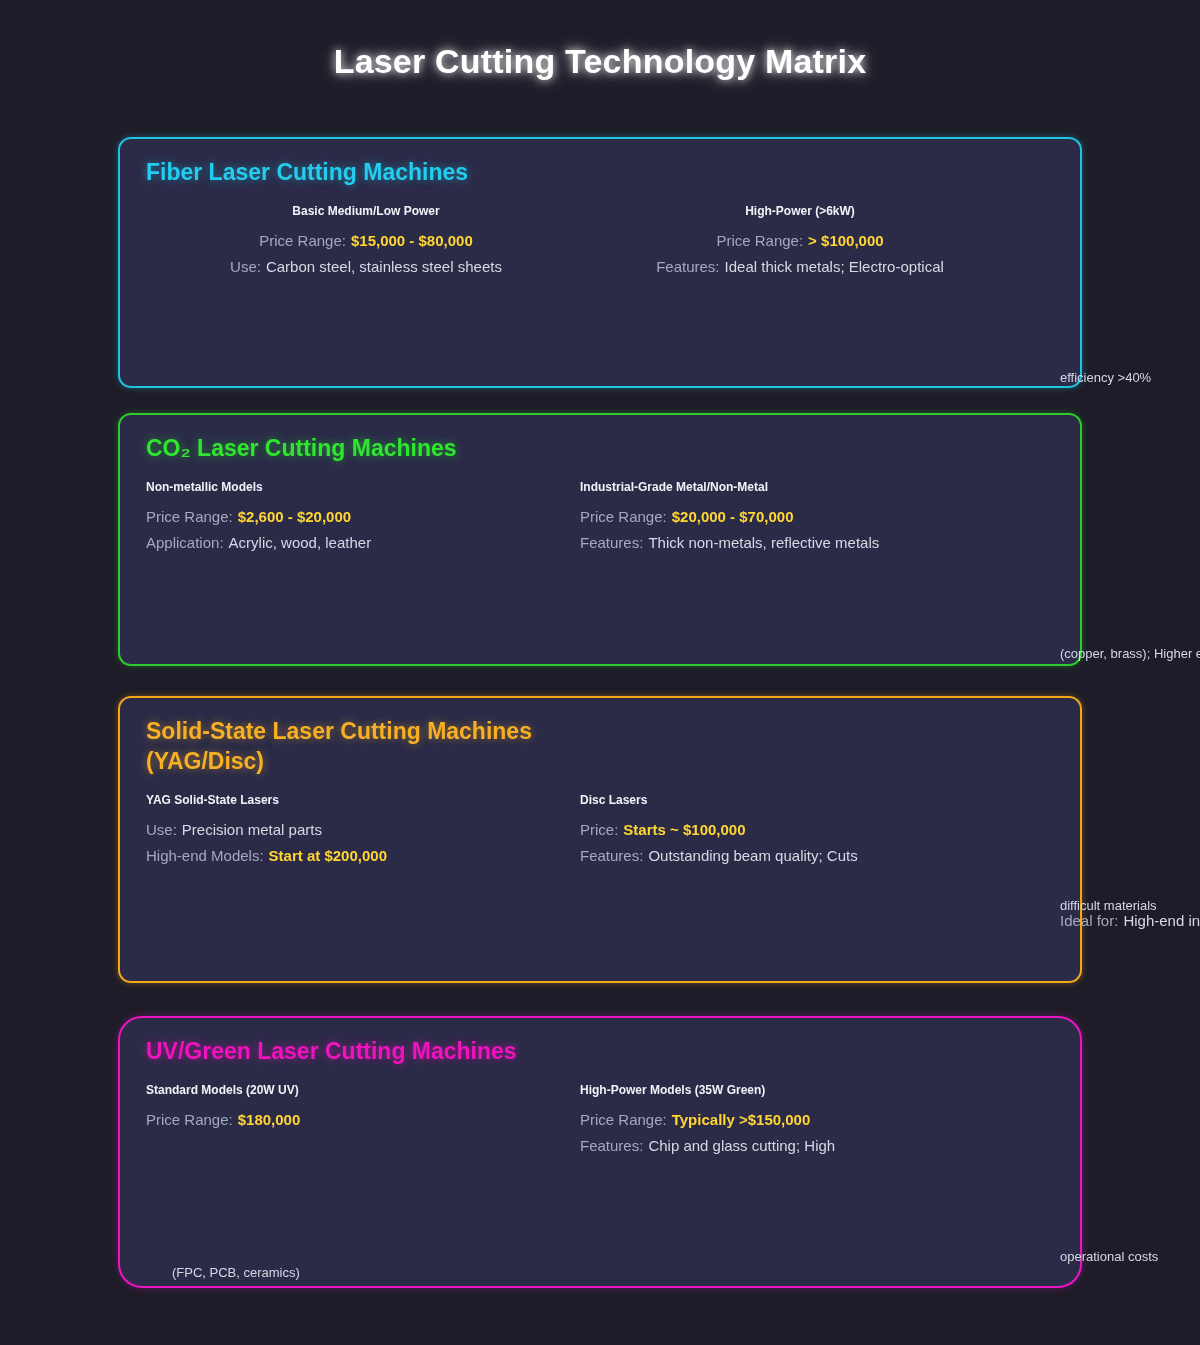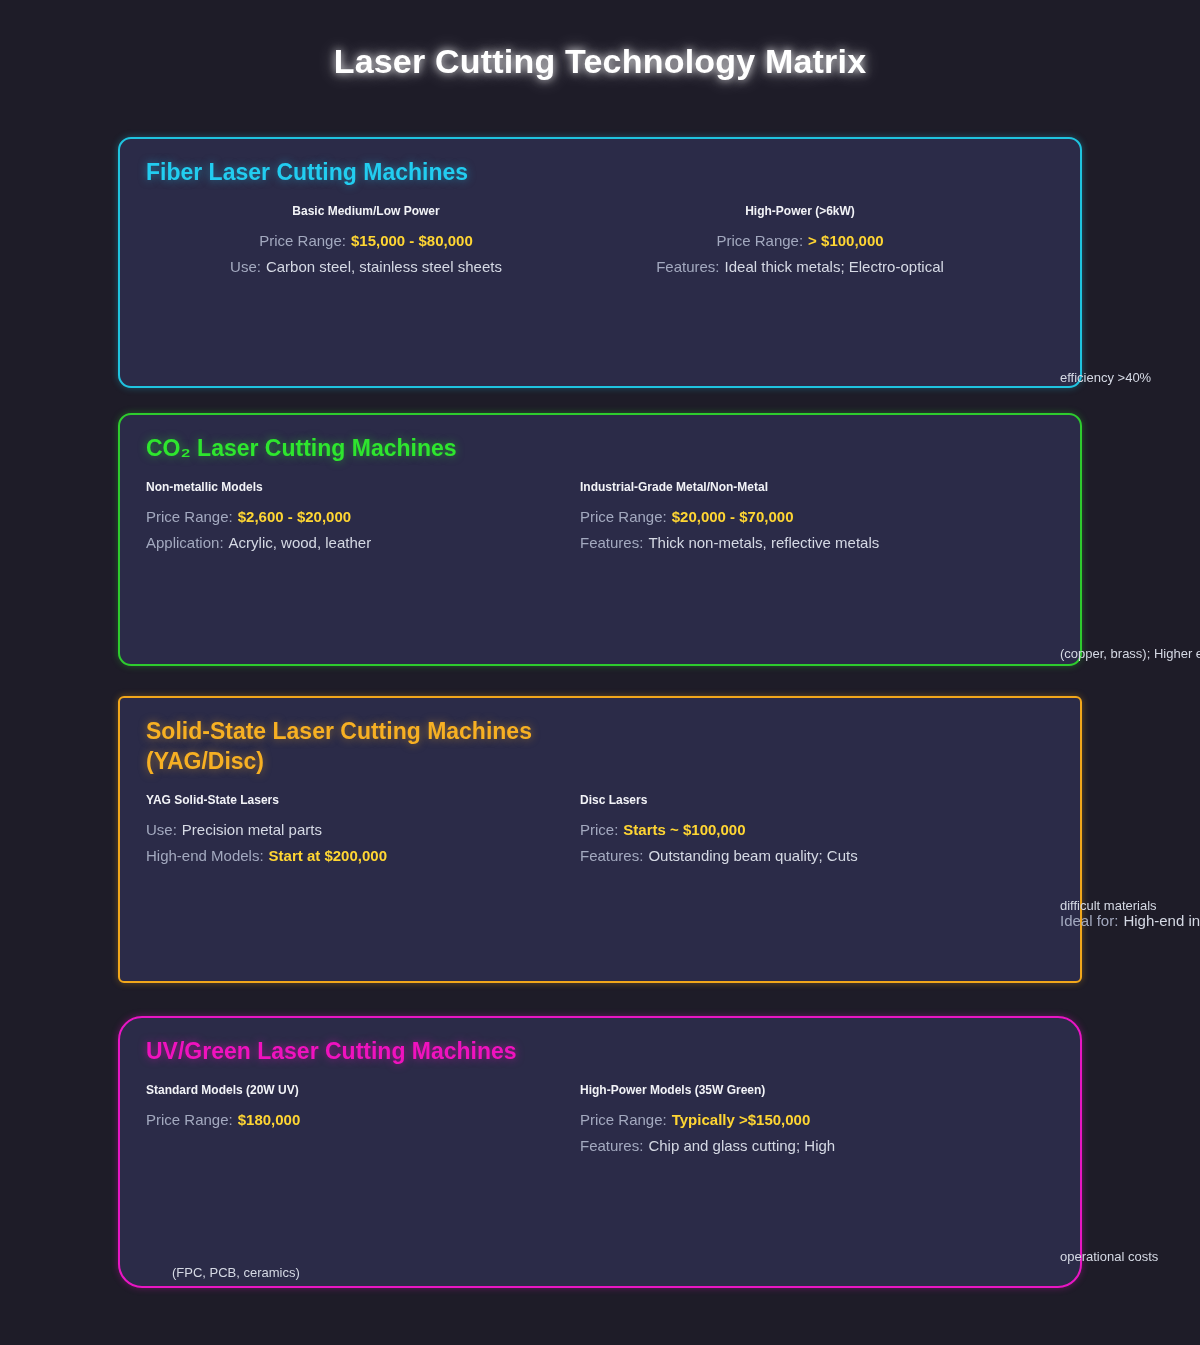--- a/index.html
+++ b/index.html
@@ -84,21 +84,21 @@
     line-height: 26px;
     color: #d5d9e4;
     white-space: nowrap;
   }
 
   
   .card.cyan    { border-color: #1fc4e0; box-shadow: 0 0 7px rgba(31,196,224,0.35); }
   .card.cyan .card-title    { color: #22cdf0; text-shadow: 0 0 8px rgba(34,205,240,0.5); }
   .card.green   { border-color: #2ecc2e; box-shadow: 0 0 7px rgba(46,204,46,0.35); }
   .card.green .card-title   { color: #2ee62e; text-shadow: 0 0 8px rgba(46,230,46,0.5); }
-  .card.orange  { border-color: #f2a71b; box-shadow: 0 0 7px rgba(242,167,27,0.35); border-radius: 6px; }
+  .card.orange  { border-color: #f2a71b; box-shadow: 0 0 7px rgba(242,167,27,0.35); }
   .card.orange .card-title  { color: #f7b023; text-shadow: 0 0 8px rgba(247,176,35,0.5); }
   .card.magenta { border-color: #e916c4; box-shadow: 0 0 7px rgba(233,22,196,0.35); border-radius: 24px; }
   .card.magenta .card-title { color: #f012be; text-shadow: 0 0 9px rgba(240,18,190,0.55); }
 
   
   #card-fiber   { top: 137px; height: 251px; text-align: center; }
   #card-fiber   .col { top: 62px; }
   #card-co2     { top: 413px; height: 253px; }
   #card-co2     .col { top: 62px; }
   #card-solid   { top: 696px; height: 287px; }

